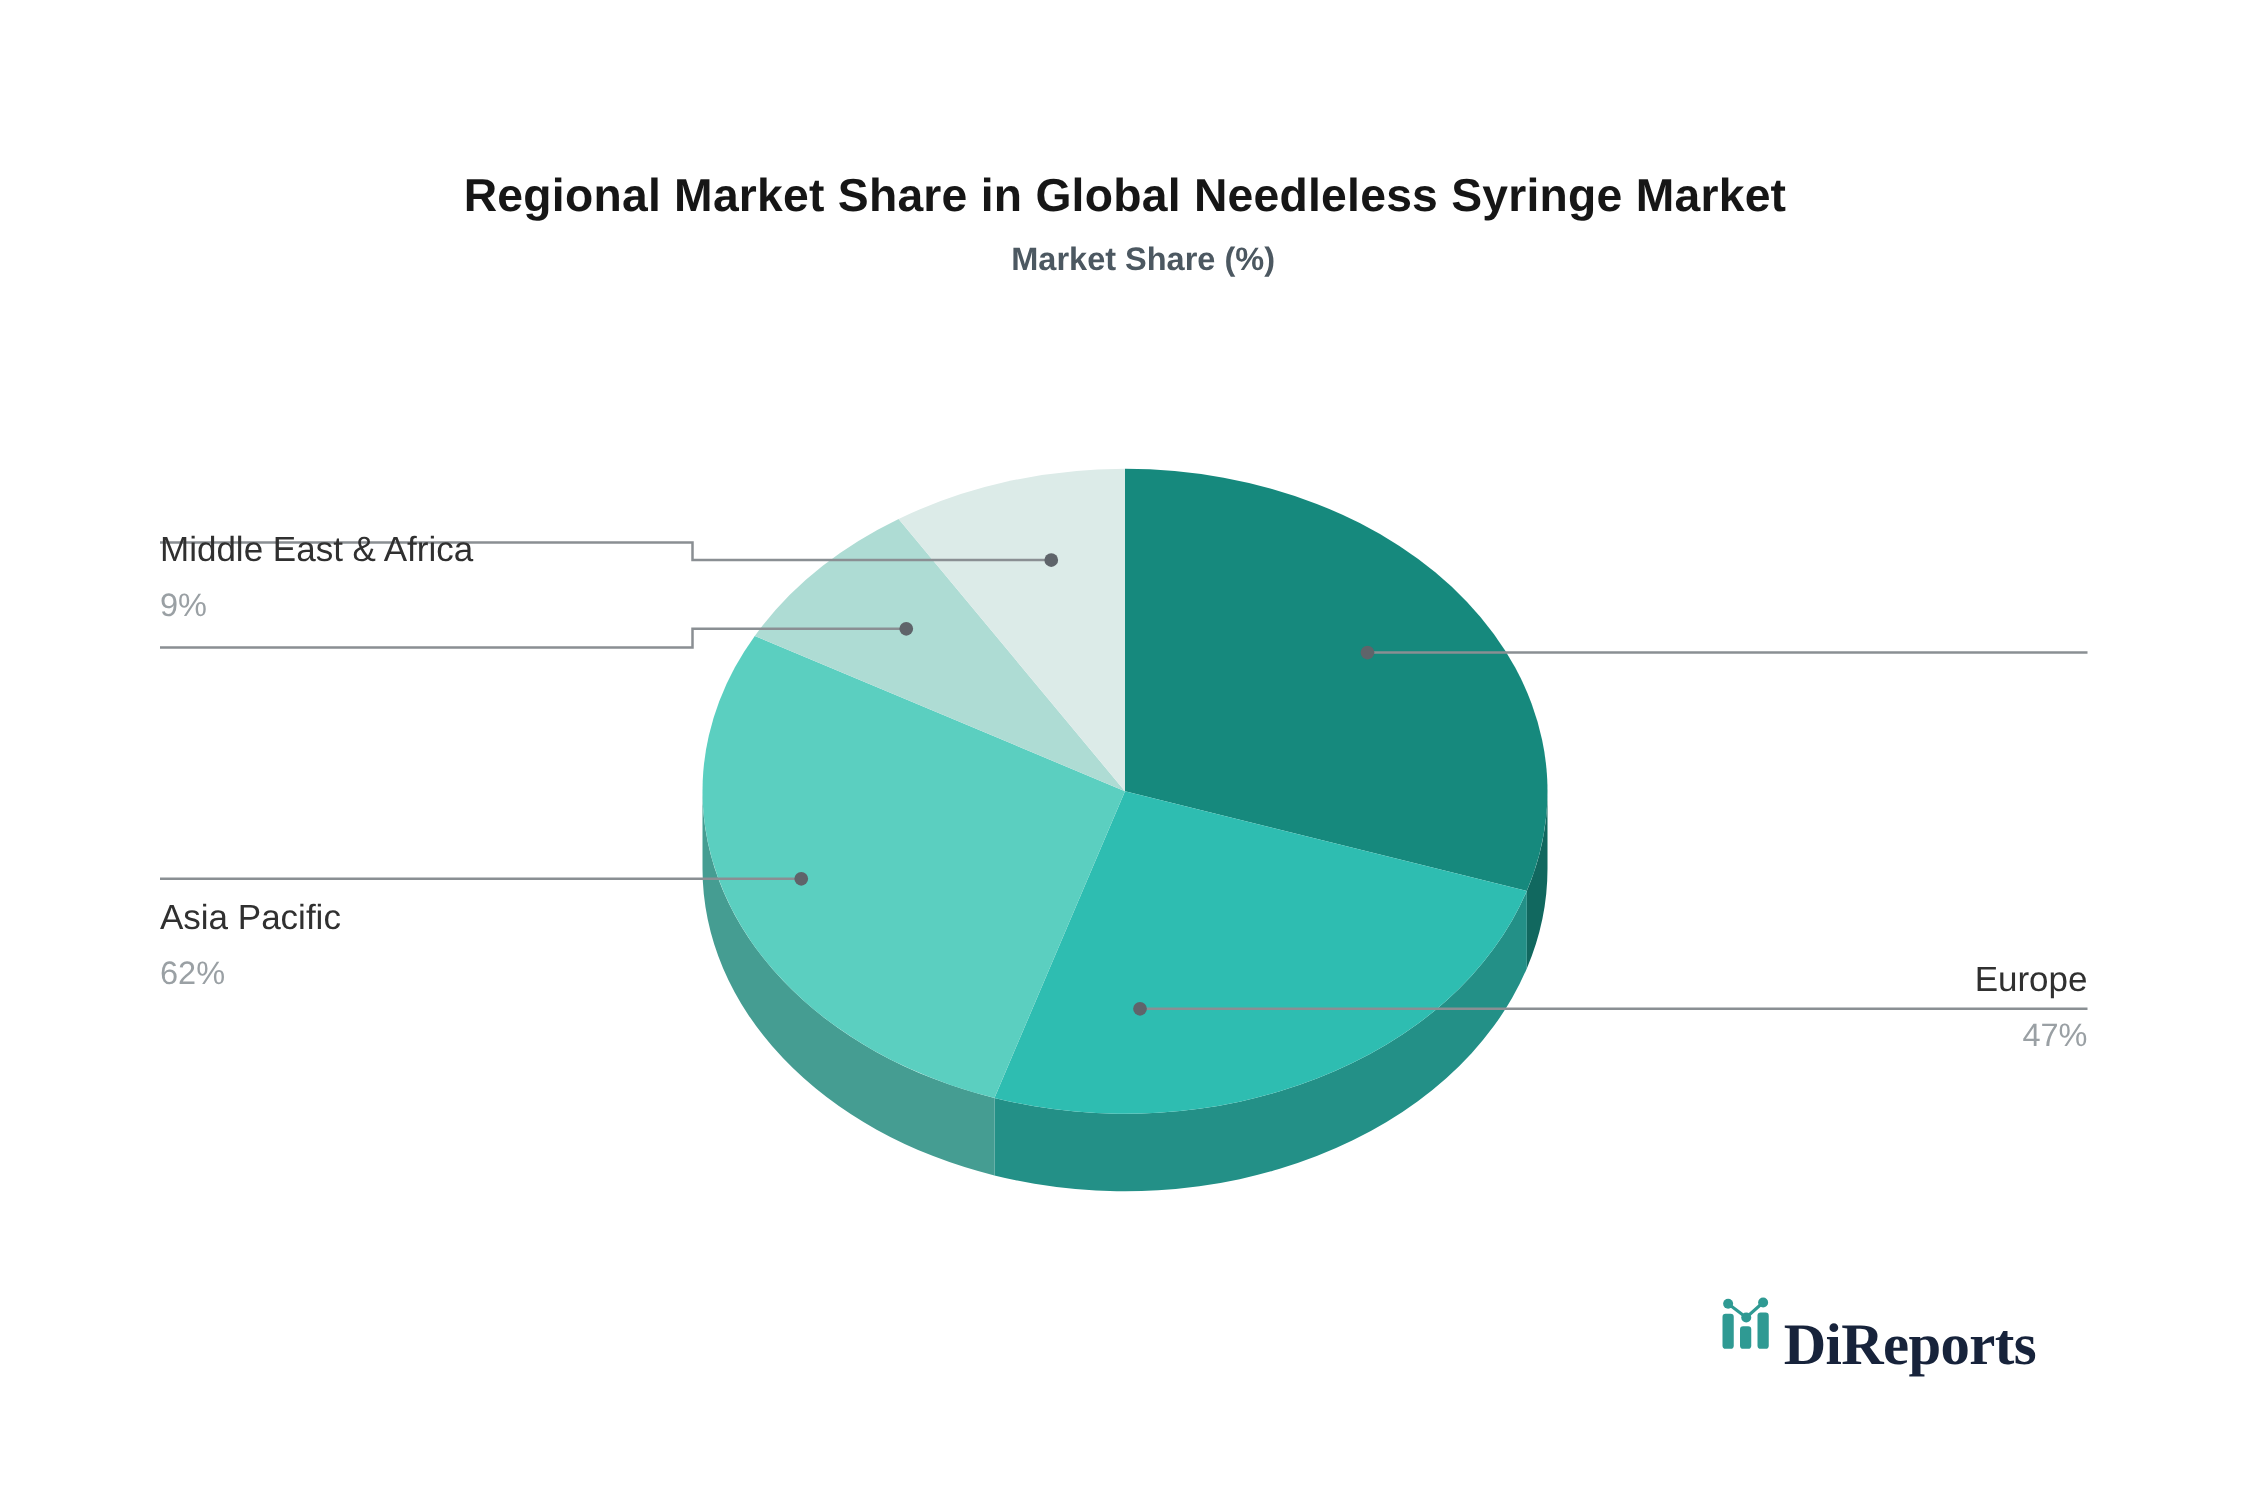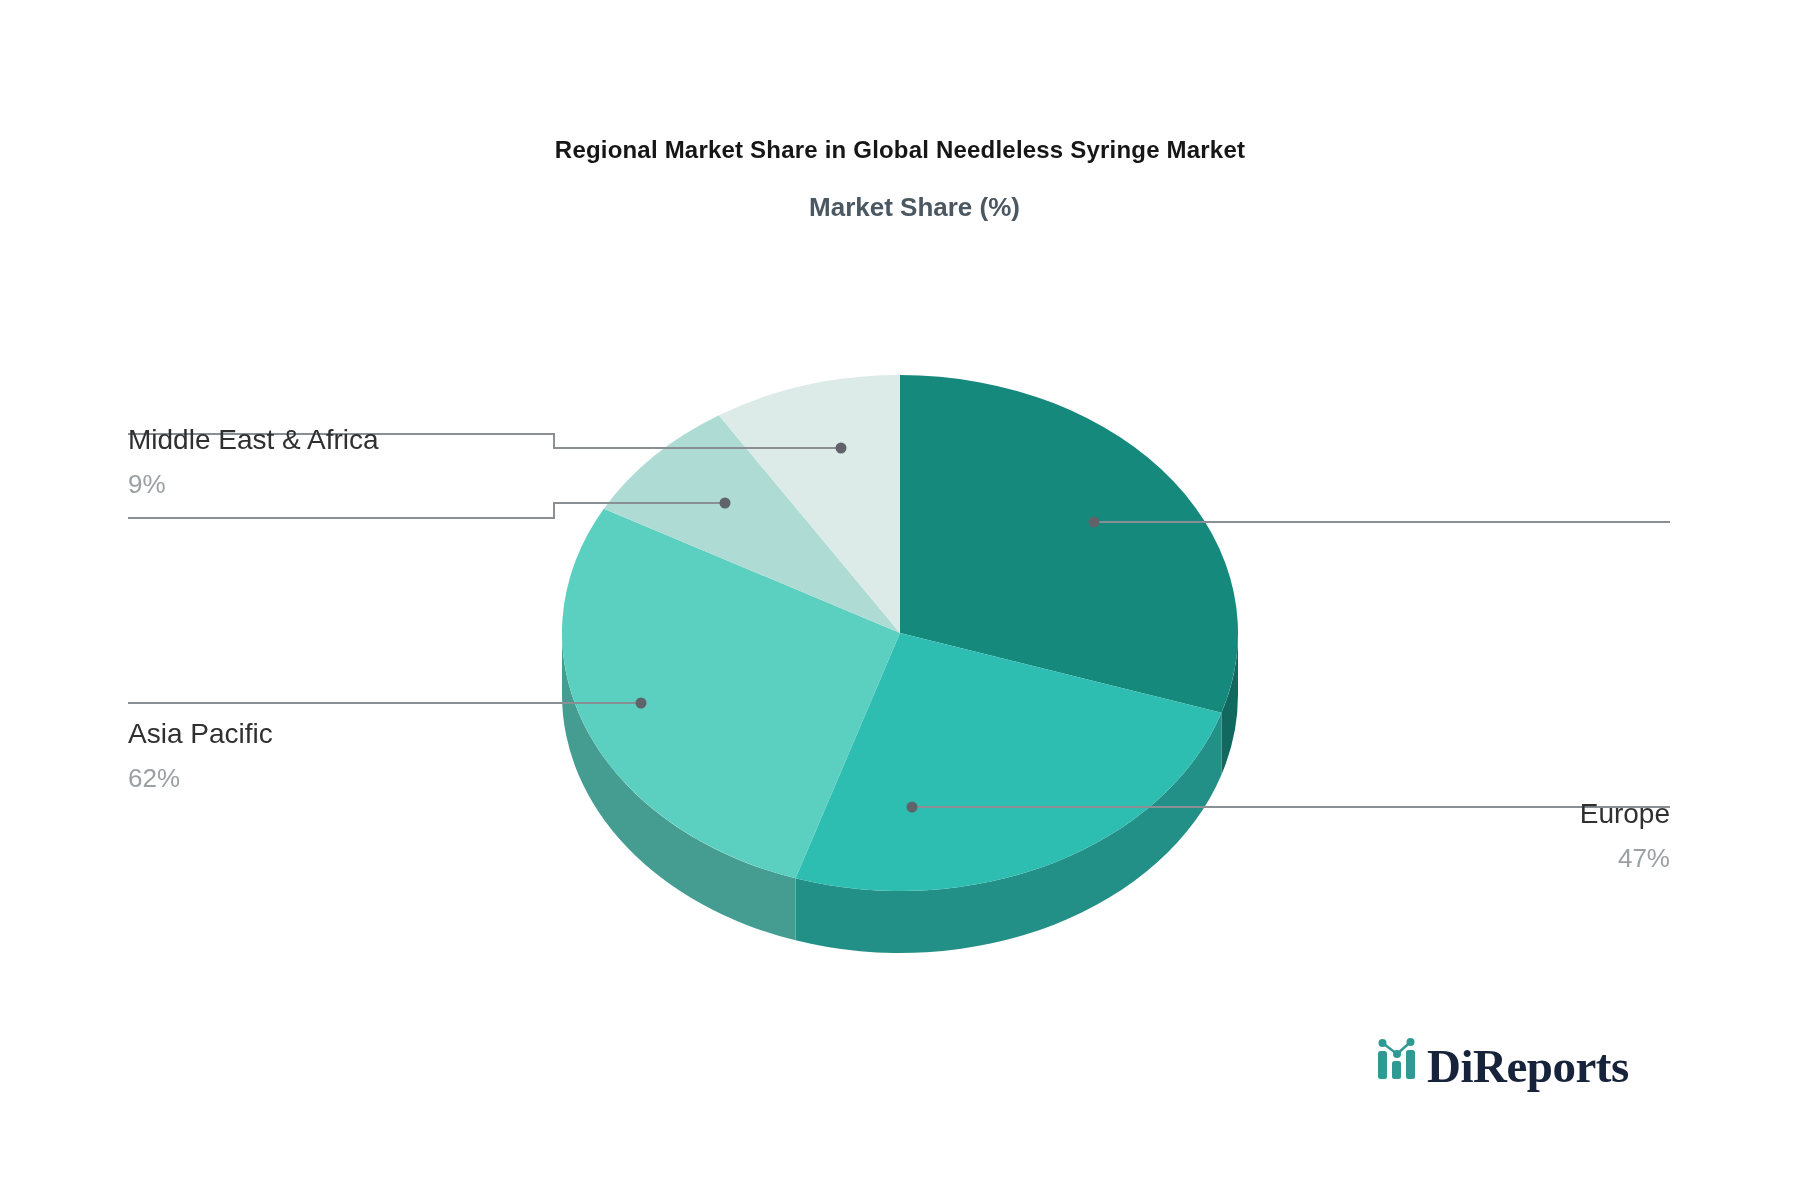--- a/index.html
+++ b/index.html
@@ -1,30 +1,30 @@
 <!DOCTYPE html>
 <html><head>
 <meta charset="utf-8">
 <style>
   html,body{margin:0;padding:0;background:#ffffff;}
   .canvas{position:relative;width:1800px;height:1196px;background:#ffffff;overflow:hidden;
           font-family:"Liberation Sans",sans-serif;}
   .chart-title{position:absolute;left:0;right:0;top:136px;text-align:center;
-               font-size:24px;font-weight:700;color:#161616;letter-spacing:.2px;}
+               font-size:37px;font-weight:700;color:#161616;letter-spacing:.2px;}
   .chart-subtitle{position:absolute;left:0;right:0;top:192px;text-align:center;
                   font-size:26px;font-weight:700;color:#4c5861;padding-left:29px;}
   svg.pie{position:absolute;left:0;top:0;}
   .callout{position:absolute;white-space:nowrap;}
   .callout .name{font-size:28px;line-height:34px;color:#303030;margin-top:24px;}
   .callout .pct{font-size:26px;line-height:34px;color:#9aa0a4;margin-top:10px;}
   .callout.right{text-align:right;}
   .logo{position:absolute;left:1376px;top:1036px;height:64px;display:flex;align-items:flex-start;}
   .logo-icon{display:block;}
   .logo-text{font-family:"Liberation Serif",serif;font-size:47px;font-weight:700;
-             color:#17233b;line-height:52px;margin-left:7px;margin-top:4px;letter-spacing:-.5px;}
+             color:#17233b;line-height:52px;margin-left:7px;margin-top:14px;letter-spacing:-.5px;}
 </style>
 </head>
 <body>
 
 <div class="canvas">
 
   <div class="chart-title">Regional Market Share in Global Needleless Syringe Market</div>
   <div class="chart-subtitle">Market Share (%)</div>
 
   <svg class="pie" id="pie-svg" width="1800" height="1196" viewBox="0 0 1800 1196">
@@ -50,21 +50,21 @@
 
   <div class="callout left" style="left:128px;top:399px;">
     <div class="name">Middle East &amp; Africa</div>
     <div class="pct">9%</div>
   </div>
   <div class="callout left" style="left:128px;top:693px;">
     <div class="name">Asia Pacific</div>
     <div class="pct">62%</div>
   </div>
 
-  <div class="callout right" style="right:130px;top:773px;">
+  <div class="callout right" style="right:130px;top:743px;">
     <div class="name">Europe</div>
     <div class="pct">47%</div>
   </div>
 
   <div class="logo">
     <svg class="logo-icon" width="44" height="48" viewBox="0 0 44 48">
       <polyline points="6.5,7 21,18 34.5,6" fill="none" stroke="#2f9a93" stroke-width="2.5"></polyline>
       <circle cx="6.5" cy="7" r="4" fill="#2f9a93"></circle>
       <circle cx="21" cy="18" r="4" fill="#2f9a93"></circle>
       <circle cx="34.5" cy="6" r="4" fill="#2f9a93"></circle>

